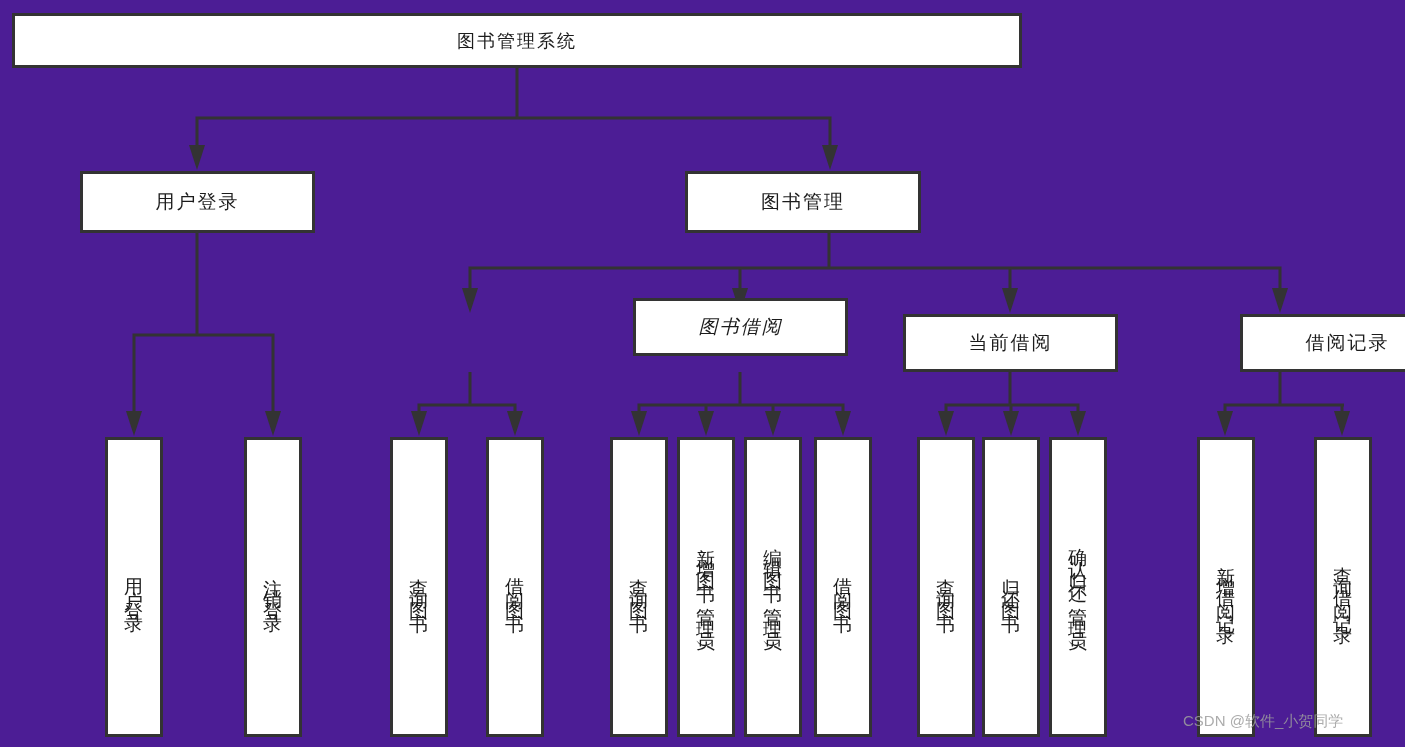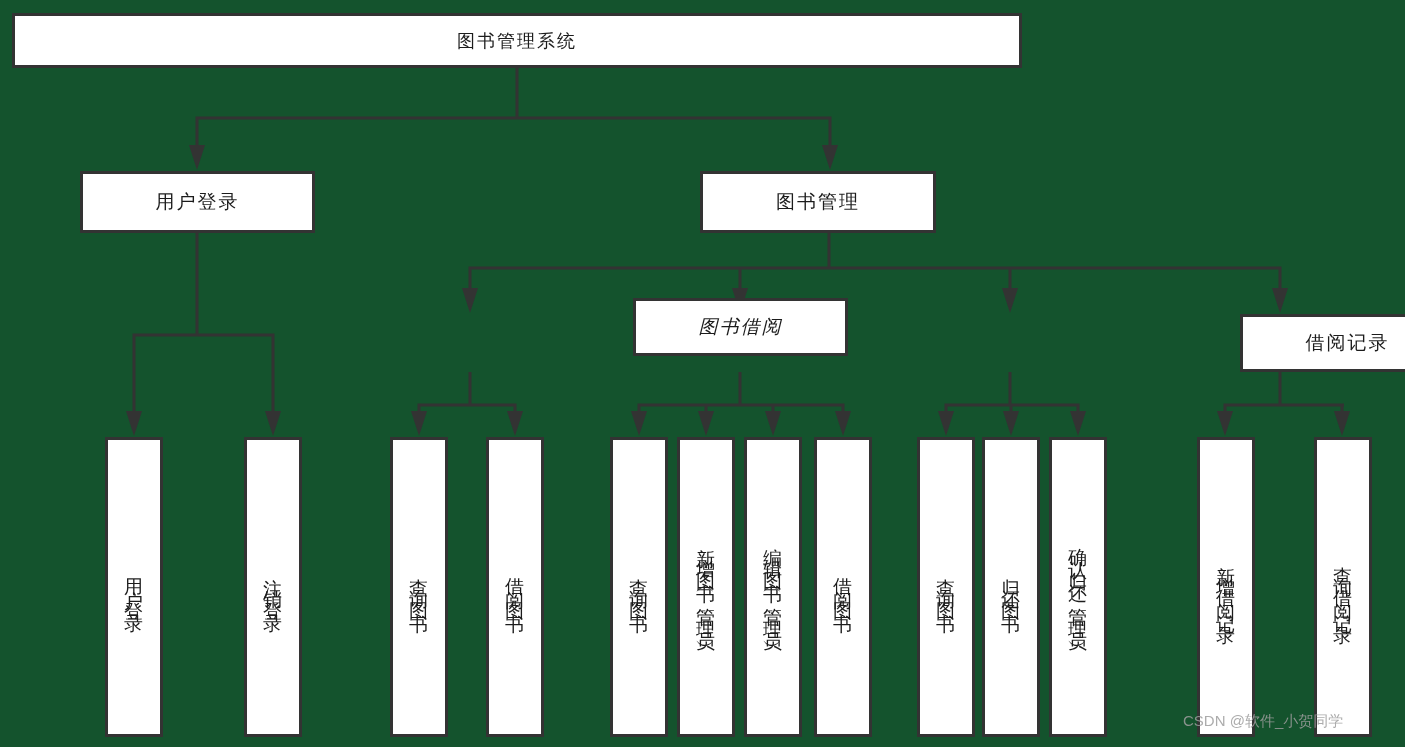--- a/index.html
+++ b/index.html
@@ -1,17 +1,17 @@
 <!DOCTYPE html>
 <html><head>
 <meta charset="utf-8">
 <style>
   html,body{margin:0;padding:0;background:#fff;}
   .stage{
-    position:relative;width:1405px;height:747px;background:#14532d;
+    position:relative;width:1405px;height:747px;background:#4c1d95;
     font-family:"Liberation Sans",sans-serif;overflow:hidden;
   }
   .lines-layer{position:absolute;left:0;top:0;width:1405px;height:747px;pointer-events:none;}
   .box{
     position:absolute;box-sizing:border-box;background:#ffffff;
     border:3px solid #333333;display:flex;align-items:center;justify-content:center;
     color:#1c1c1c;
   }
   .h-label{font-size:19px;letter-spacing:2px;white-space:nowrap;}
   .root-label{font-size:18px;letter-spacing:2px;}
@@ -63,26 +63,29 @@
     </g>
   </svg>
 
   <div class="box" style="left:12px;top:13px;width:1010px;height:55px;">
     <span class="root-label">图书管理系统</span>
   </div>
 
   <div class="box" style="left:80px;top:171px;width:235px;height:62px;">
     <span class="h-label">用户登录</span>
   </div>
-  <div class="box" style="left:700px;top:171px;width:236px;height:62px;">
+  <div class="box" style="left:685px;top:171px;width:236px;height:62px;">
     <span class="h-label">图书管理</span>
   </div>
 
   <div class="box" style="left:633px;top:298px;width:215px;height:58px;font-style:italic;">
     <span class="h-label">图书借阅</span>
+  </div>
+  <div class="box" style="left:903px;top:314px;width:215px;height:58px;">
+    <span class="h-label">当前借阅</span>
   </div>
   <div class="box" style="left:1240px;top:314px;width:215px;height:58px;text-align:right;">
     <span class="h-label">借阅记录</span>
   </div>
 
   <div class="box leaf" style="left:105px;">
     <span class="v-label">用户登录</span>
   </div>
   <div class="box leaf" style="left:244px;">
     <span class="v-label">注销登录</span>

